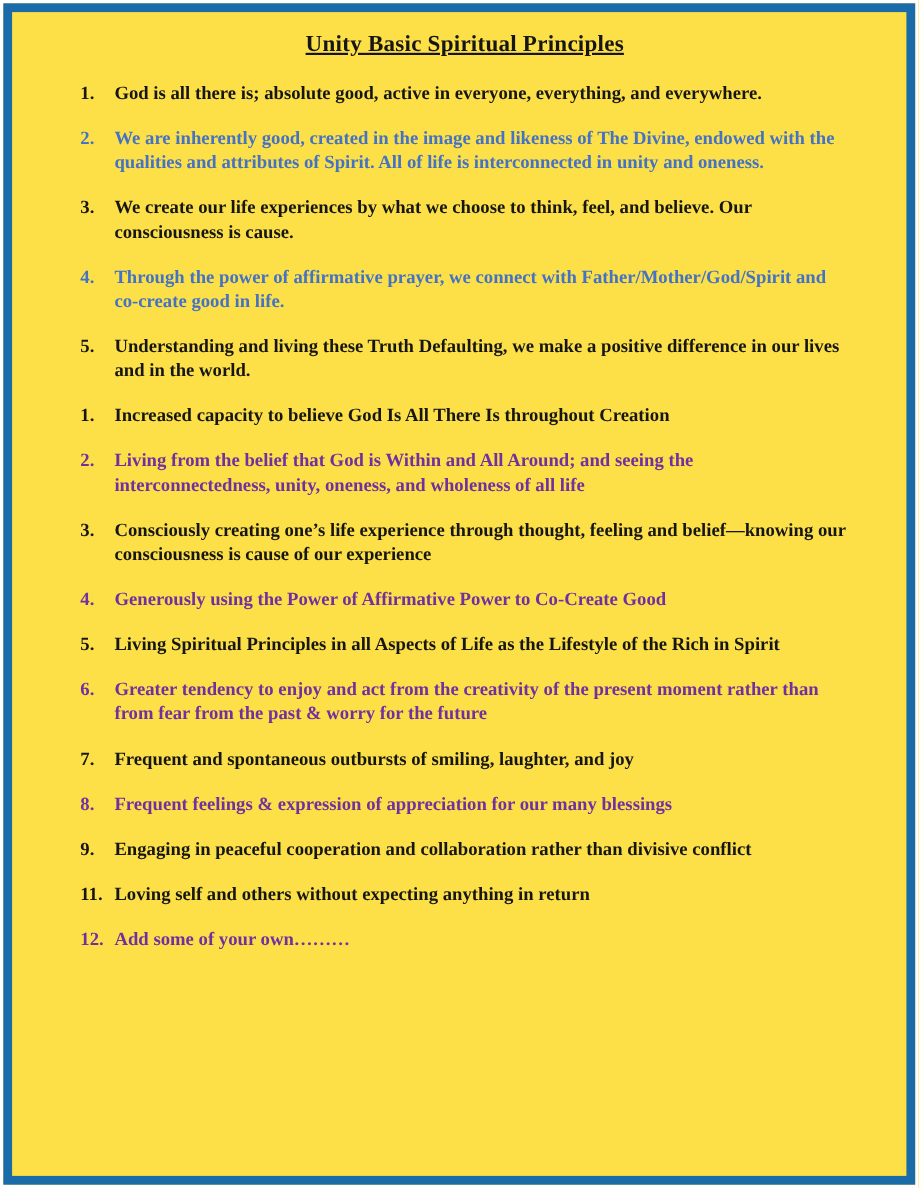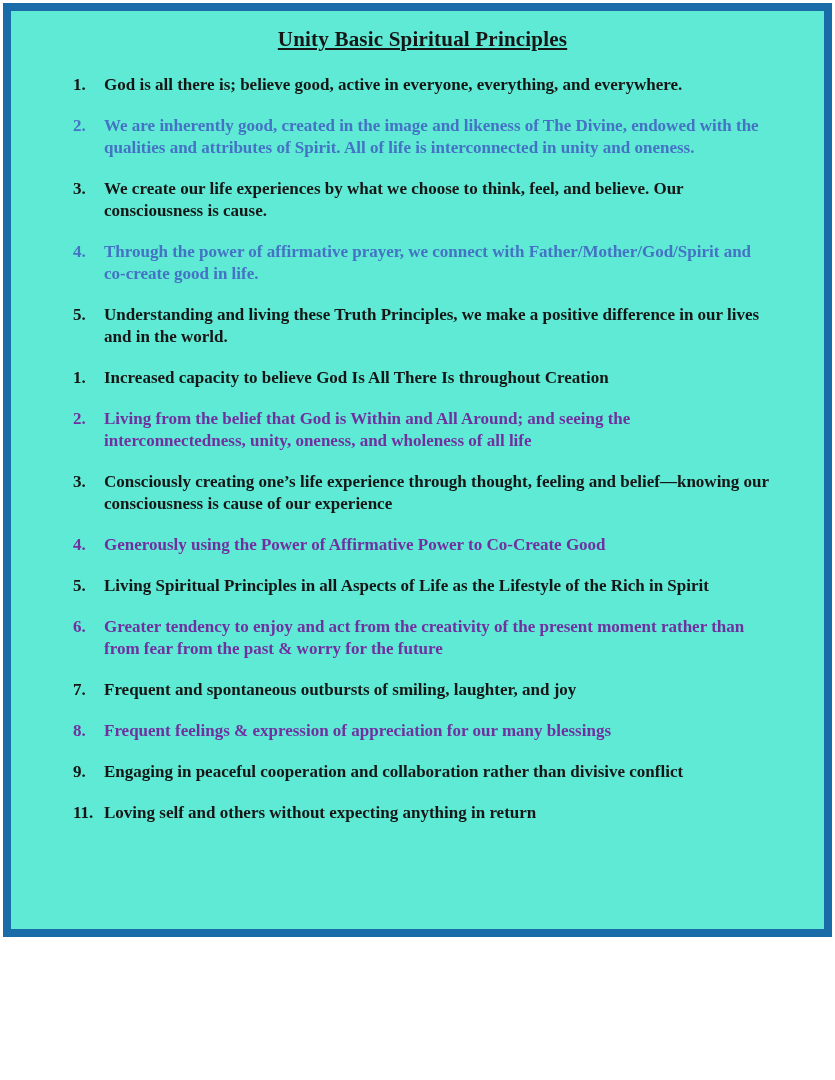--- a/index.html
+++ b/index.html
@@ -4,24 +4,24 @@
 <style>
   html,body{margin:0;padding:0;}
   body{
     width:835px;height:1080px;
     background:#ffffff;
     font-family:"Liberation Serif","DejaVu Serif",serif;
     overflow:hidden;
   }
   .page{
     box-sizing:border-box;
-    width:829px;height:934px;
+    width:829px;height:1074px;
     margin:3px;
     border:8px solid var(--border-color,#1A6CA8);
-    background:#5eead4;
+    background:#fde047;
   }
   .content{
     box-sizing:border-box;
     width:100%;height:100%;
     padding:16px 52px 10px 62px;
   }
   .doc-title{
     text-align:center;
     font-size:21px;
     font-weight:bold;
@@ -58,37 +58,37 @@
 <body>
 
 <div class="page">
   <div class="content">
 
     <h1 class="doc-title">Unity Basic Spiritual Principles</h1>
 
     <div>
       <div class="item c-black">
         <span class="num">1.</span>
-        <span class="txt">God is all there is;  believe good, active in everyone, everything, and everywhere.</span>
+        <span class="txt">God is all there is;  absolute good, active in everyone, everything, and everywhere.</span>
       </div>
       <div class="item c-blue">
         <span class="num">2.</span>
         <span class="txt">We are inherently good, created in the image and likeness of The Divine, endowed with the qualities and attributes of Spirit.  All of life is interconnected in unity and oneness.</span>
       </div>
       <div class="item c-black">
         <span class="num">3.</span>
         <span class="txt">We create our life experiences by what we choose to think, feel, and believe. Our consciousness is cause.</span>
       </div>
       <div class="item c-blue">
         <span class="num">4.</span>
         <span class="txt">Through the power of affirmative prayer, we connect with Father/Mother/God/Spirit and co-create good in life.</span>
       </div>
       <div class="item c-black">
         <span class="num">5.</span>
-        <span class="txt">Understanding and living these Truth Principles, we make a positive difference in our lives and in the world.</span>
+        <span class="txt">Understanding and living these Truth Defaulting, we make a positive difference in our lives and in the world.</span>
       </div>
     </div>
 
 
     <div>
       <div class="item c-black">
         <span class="num">1.</span>
         <span class="txt">Increased capacity to believe God Is All There Is throughout Creation</span>
       </div>
       <div class="item c-purple">
@@ -120,16 +120,20 @@
         <span class="txt">Frequent feelings &amp; expression of appreciation for our many blessings</span>
       </div>
       <div class="item c-black">
         <span class="num">9.</span>
         <span class="txt">Engaging in peaceful cooperation and collaboration rather than divisive conflict</span>
       </div>
       <div class="item c-black">
         <span class="num">11.</span>
         <span class="txt">Loving self and others without expecting anything in return</span>
       </div>
+      <div class="item c-purple">
+        <span class="num">12.</span>
+        <span class="txt">Add some of your own………</span>
+      </div>
     </div>
 
   </div>
 </div>
 
 </body></html>

